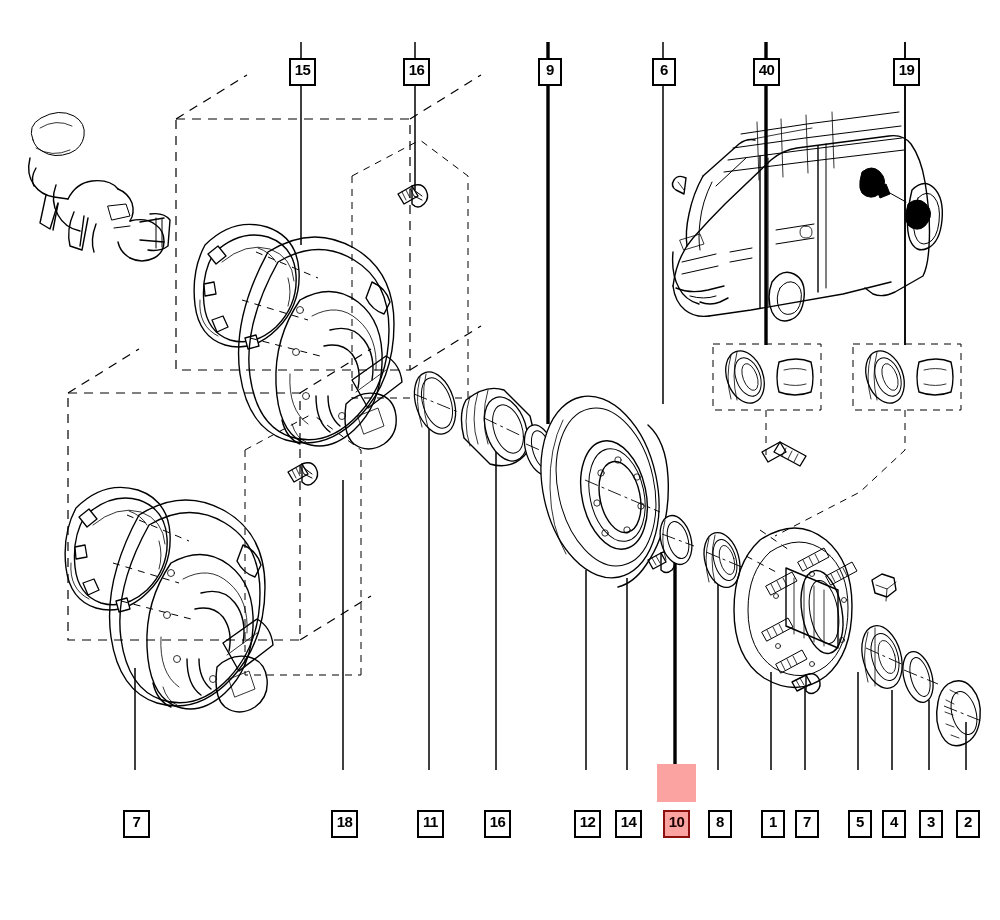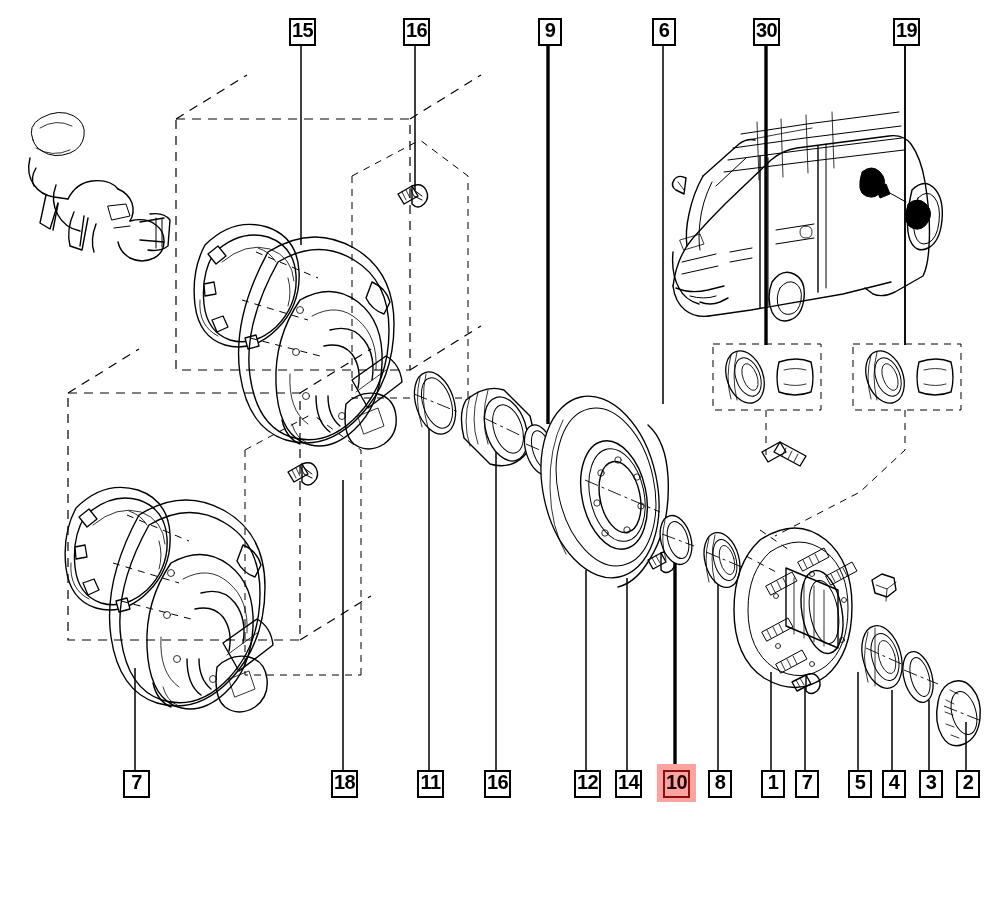--- a/index.html
+++ b/index.html
@@ -21,28 +21,29 @@
     left: 0; top: 0;
     width: 1000px;
     height: 820px;
   }
   
   .callout {
     position: absolute;
     width: 24px; height: 28px;
     border: 2px solid #000;
     background: #fff;
-    font-size: 20px;
+    font-size: 15px;
     font-weight: bold;
     font-family: "Liberation Sans", sans-serif;
     color: #000;
     line-height: 20px;
     text-align: center;
     letter-spacing: -0.5px;
     z-index: 6;
+    margin-top: 40px;
   }
   .callout.wide { width: 27px; }
   .callout-hl {
     position: absolute;
     background: #fba3a1;
     z-index: 4;
   }
   .callout.hl-box {
     border-color: #8b0f0f;
     background: #fba3a1;
@@ -461,21 +462,21 @@
       <line class="lead" x1="766" y1="42" x2="766" y2="345"></line>
       <line class="lead" x1="905" y1="42" x2="905" y2="345"></line>
     </g>
 
   </svg>
 
   <div class="callout wide" style="left:289px; top:18px;">15</div>
   <div class="callout wide" style="left:403px; top:18px;">16</div>
   <div class="callout" style="left:538px; top:18px;">9</div>
   <div class="callout" style="left:652px; top:18px;">6</div>
-  <div class="callout wide" style="left:753px; top:18px;">30</div>
+  <div class="callout wide" style="left:753px; top:18px;">40</div>
   <div class="callout wide" style="left:893px; top:18px;">19</div>
 
   <div class="callout wide" style="left:123px; top:770px;">7</div>
   <div class="callout wide" style="left:331px; top:770px;">18</div>
   <div class="callout wide" style="left:417px; top:770px;">11</div>
   <div class="callout wide" style="left:484px; top:770px;">16</div>
   <div class="callout wide" style="left:574px; top:770px;">12</div>
   <div class="callout wide" style="left:615px; top:770px;">14</div>
 
   <div class="callout-hl" style="left:657px; top:764px; width:39px; height:38px;"></div>

